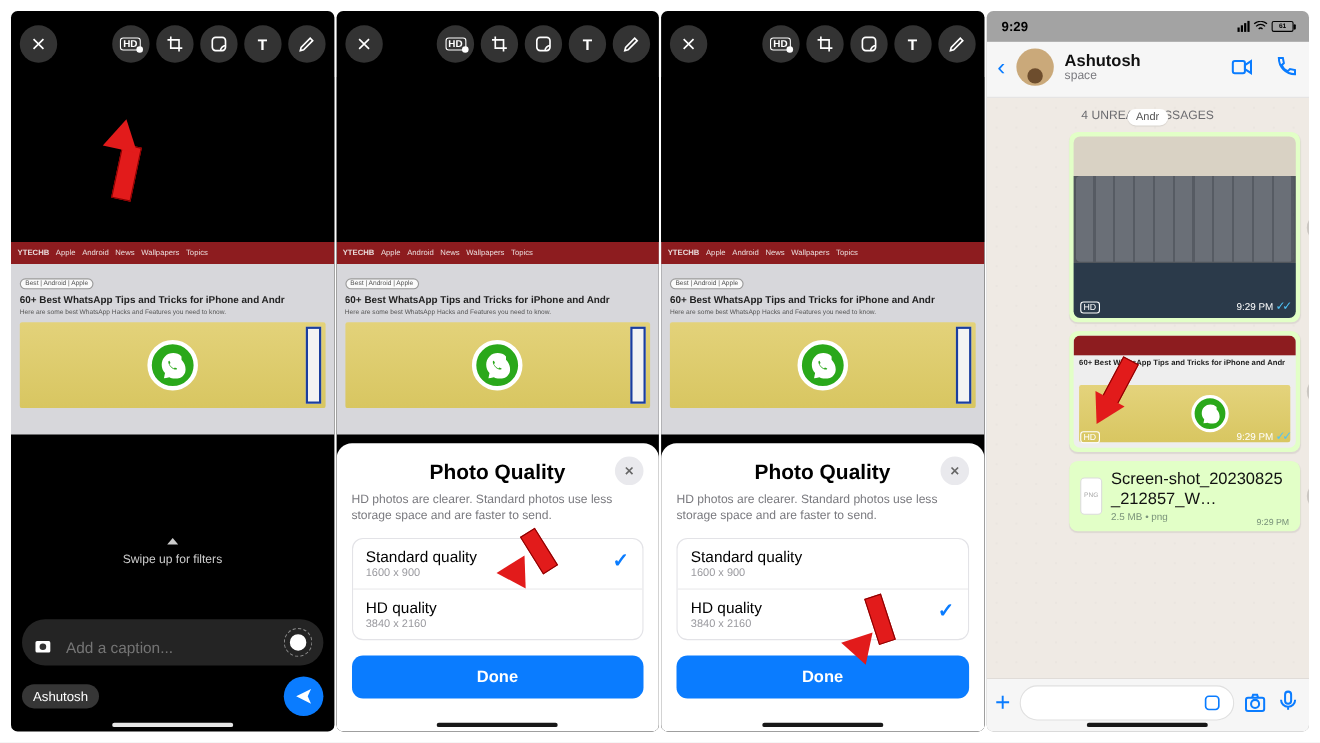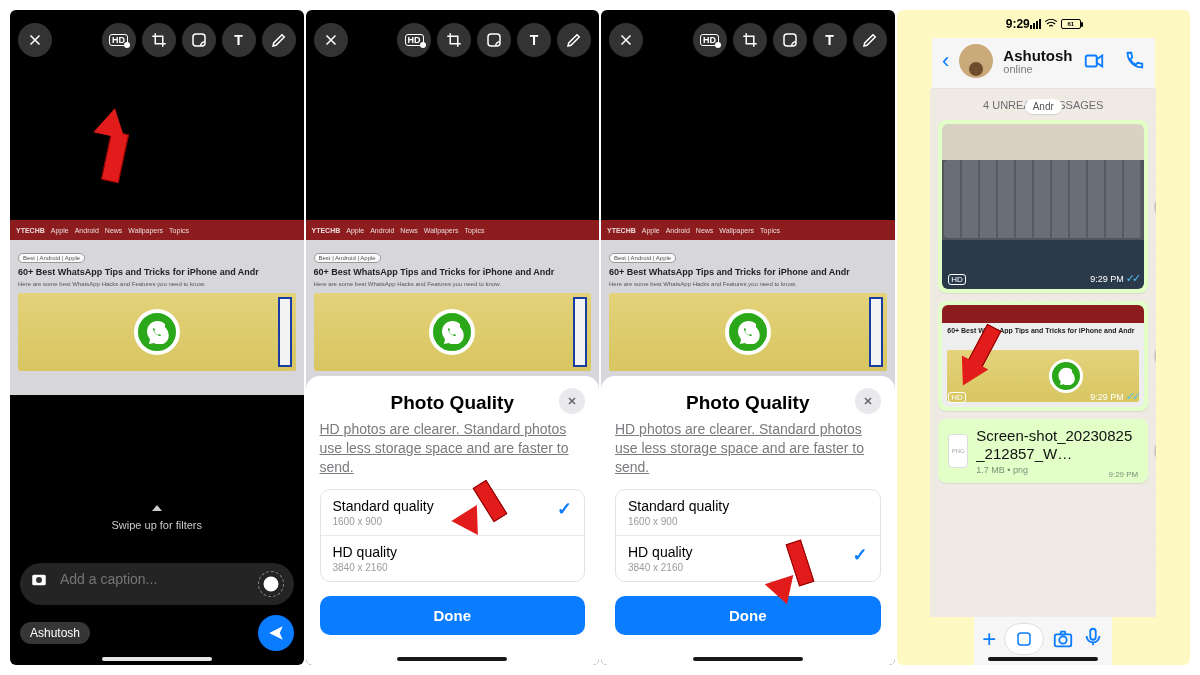--- a/index.html
+++ b/index.html
@@ -1,19 +1,19 @@
 <!DOCTYPE html>
 <html><head>
 <meta charset="utf-8">
 <style>
   * { margin:0; padding:0; box-sizing:border-box; font-family: -apple-system, Helvetica, Arial, sans-serif; }
   body { background:#e8e8e8; width:1200px; height:675px; overflow:hidden; }
   .wrap { display:flex; gap:2px; width:1200px; height:675px; background:#fff; padding:10px; }
   .phone { flex:1; position:relative; overflow:hidden; border-radius:6px; background:#000; color:#fff; display:flex; flex-direction:column; }
-  .phone.light { background:#fef9c3; color:#111;align-items:center; }
+  .phone.light { background:#a3a3a3; color:#111; }
 
   
   .editbar { height:60px; display:flex; align-items:center; padding:0 8px; gap:6px; }
   .spacer { flex:1; }
   .circbtn { width:34px; height:34px; border-radius:50%; background:rgba(60,60,60,0.85); display:flex; align-items:center; justify-content:center; color:#fff; font-weight:600; font-size:14px; }
   .circbtn svg { width:18px; height:18px; fill:none; stroke:#fff; stroke-width:2; }
   .hd-badge-small { font-size:9px; border:1px solid #fff; border-radius:3px; padding:0 2px; position:relative; }
   .hd-badge-small::after{content:"";position:absolute;right:-3px;bottom:-3px;width:6px;height:6px;border-radius:50%;background:#fff;}
 
   
@@ -25,38 +25,38 @@
   .tag { display:inline-block; border:1px solid #999; border-radius:10px; font-size:6px; padding:1px 4px; margin-bottom:4px; color:#555; background:#fafafa;}
   .headline { font-size:9px; font-weight:700; line-height:1.2; white-space:nowrap; overflow:hidden; }
   .sub { font-size:6px; color:#555; margin-top:3px; }
   .article-img { margin-top:6px; height:78px; background:linear-gradient(#e3d27a,#d8c661); position:relative; border-radius:2px; overflow:hidden;}
   .wa-logo { position:absolute; left:50%; top:50%; transform:translate(-50%,-50%); width:46px; height:46px; border-radius:50%; background:#2aa81a; border:4px solid #fff; display:flex; align-items:center; justify-content:center; }
   .wa-logo svg { width:24px; height:24px; fill:#fff; }
   .side-strip{position:absolute;right:4px;top:4px;bottom:4px;width:14px;border:2px solid #1a3ea0;background:#f3f3f3;}
 
   
   .p1-bottom { padding:12px 10px 14px; }
-  .swipe { text-align:center; font-size:11px; color:#ccc; margin-bottom:32px; position:relative;}
+  .swipe { text-align:center; font-size:11px; color:#ccc; margin-bottom:48px; position:relative;}
   .swipe::before{content:"";position:absolute;left:50%;top:-14px;transform:translateX(-50%);border-left:5px solid transparent;border-right:5px solid transparent;border-bottom:6px solid #ccc;}
-  .caprow { display:flex; align-items:flex-start; gap:12px; background:rgba(40,40,40,0.9); border-radius:24px; padding:8px 10px; }
+  .caprow { display:flex; align-items:flex-end; gap:12px; background:rgba(40,40,40,0.9); border-radius:24px; padding:8px 10px; }
   .caprow svg{width:18px;height:18px;fill:#fff;}
   .caprow input { flex:1; background:transparent; border:0; color:#fff; font-size:14px; outline:none; }
   .sendrow { display:flex; align-items:center; gap:8px; margin-top:10px; }
   .chip { background:rgba(60,60,60,0.9); border-radius:14px; padding:4px 10px; font-size:12px; }
   .sendbtn { width:36px; height:36px; border-radius:50%; background:#0a7cff; display:flex; align-items:center; justify-content:center; }
   .sendbtn svg{width:18px;height:18px;fill:#fff;}
   .homebar{position:absolute;left:50%;bottom:4px;transform:translateX(-50%);width:110px;height:4px;border-radius:3px;background:#fff;opacity:.9;}
   .homebar.dark{background:#000;}
 
   
   .sheet { position:absolute; left:0; right:0; bottom:0; background:#fff; color:#000; border-top-left-radius:14px; border-top-right-radius:14px; padding:12px 14px 30px; }
   .sheet-h { display:flex; align-items:center; justify-content:center; position:relative; font-weight:600; font-size:19px; padding:4px 0 6px;}
   .sheet-x { position:absolute; right:0; top:0; width:26px;height:26px;border-radius:50%;background:#e9e9ed;display:flex;align-items:center;justify-content:center; }
   .sheet-x svg{width:12px;height:12px;stroke:#666;stroke-width:3;fill:none;}
-  .sheet-desc { font-size:14px; color:#7a7a7f; line-height:1.35; margin-bottom:12px;text-decoration:underline; }
+  .sheet-desc { font-size:11px; color:#7a7a7f; line-height:1.35; margin-bottom:12px; }
   .opt-group{border:1px solid #e3e3e7;border-radius:10px;overflow:hidden;background:#fff;}
   .opt { display:flex; align-items:flex-start; padding:8px 12px; position:relative; }
   .opt + .opt { border-top:1px solid #e9e9ec; }
   .opt .lbls { flex:1; }
   .opt .main { font-size:14px; }
   .opt .dim { font-size:10px; color:#9a9a9f; margin-top:2px; }
   .check { color:#0a7cff; font-size:18px; font-weight:700; }
   .done { margin-top:14px; background:#0a7cff; color:#fff; text-align:center; border-radius:10px; padding:11px 0; font-size:15px; font-weight:600; }
 
   
@@ -419,21 +419,21 @@
       <span class="batt">61</span>
     </span>
   </div>
   <div class="p4-top">
     <span class="backchev">‹</span>
     <div class="avatar">
           <div class="head"></div>
         </div>
     <div class="name-col">
       <div class="nm">Ashutosh</div>
-      <div class="st">online</div>
+      <div class="st">space</div>
     </div>
     <div class="p4-actions">
       <svg viewBox="0 0 24 24">
             <rect x="3" y="6" width="12" height="12" rx="2"></rect>
             <path d="M15 10l6-4v12l-6-4z"></path>
           </svg>
       <svg viewBox="0 0 24 24">
             <path d="M5 3c0 9 7 16 16 16v-4l-5-1-2 2c-3-1-5-3-6-6l2-2-1-5H5z"></path>
           </svg>
     </div>
@@ -481,21 +481,21 @@
               <div class="head"></div>
             </div>
       </div>
       <div class="fwd"></div>
     </div>
 
     <div class="doc-bubble">
       <div class="doc-ic">PNG</div>
       <div class="doc-txt">
         <div class="fn">Screen-shot_20230825_212857_W…</div>
-        <div class="meta">1.7 MB • png</div>
+        <div class="meta">2.5 MB • png</div>
       </div>
       <span class="time-tiny">9:29 PM</span>
       <div class="fwd2"></div>
     </div>
   </div>
 
   <div class="input-row">
     <span class="plus">+</span>
     <div class="msg-in">
       <svg viewBox="0 0 24 24">

